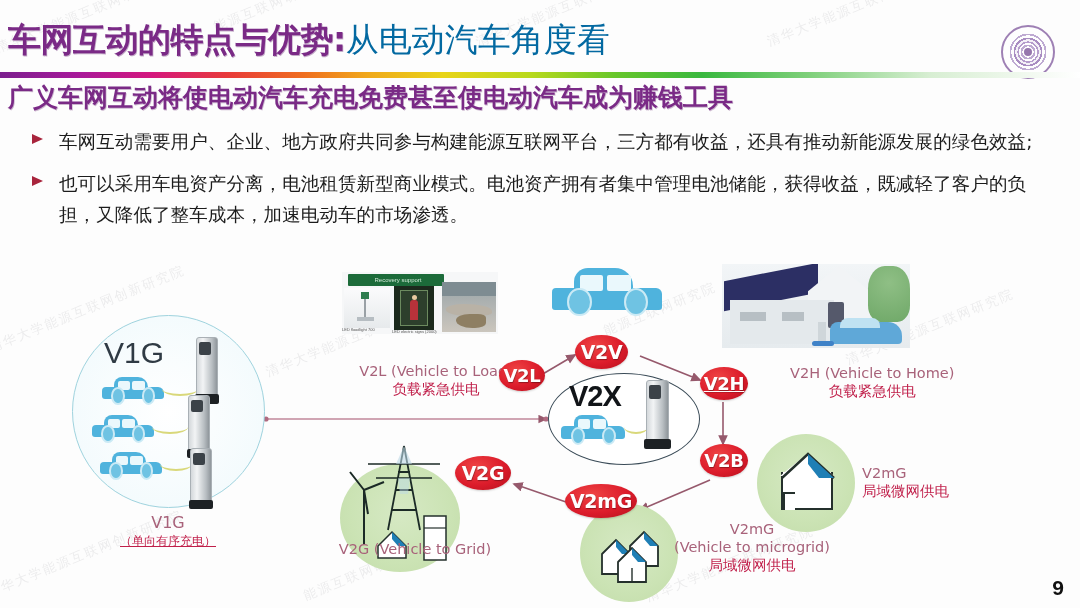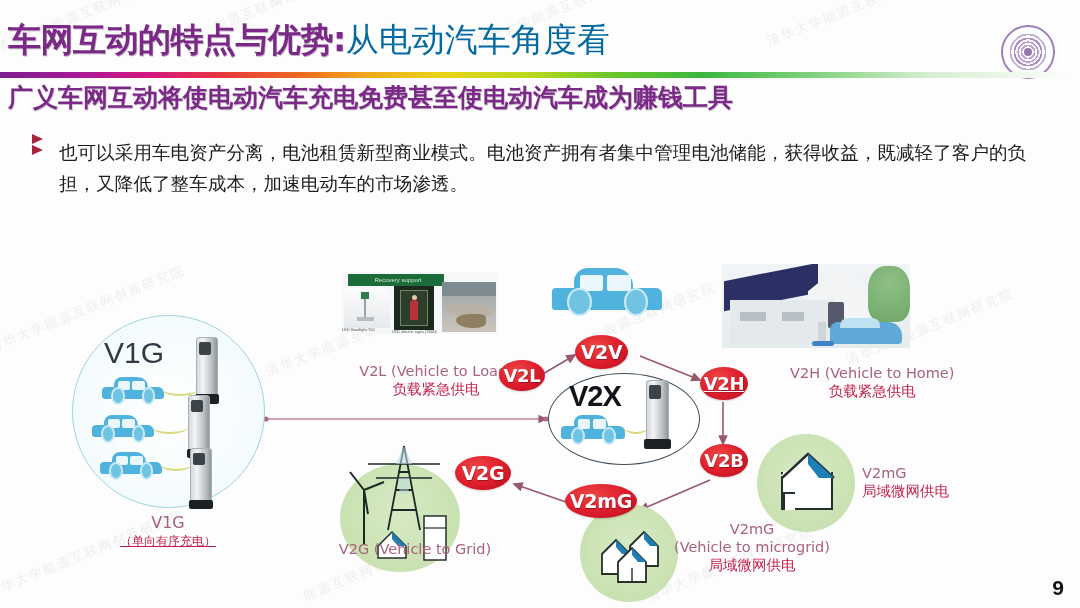--- a/index.html
+++ b/index.html
@@ -255,20 +255,21 @@
     <div id="logo"></div>
   </div>
 
   <div id="divider"></div>
 
   <div id="subtitle">广义车网互动将使电动汽车充电免费甚至使电动汽车成为赚钱工具</div>
 
   <div id="bullets">
     <div class="bullet">
       <span class="marker"></span>
+      <span>车网互动需要用户、企业、地方政府共同参与构建能源互联网平台，三方都有收益，还具有推动新能源发展的绿色效益;</span>
     </div>
     <div class="bullet">
       <span class="marker"></span>
       <span>也可以采用车电资产分离，电池租赁新型商业模式。电池资产拥有者集中管理电池储能，获得收益，既减轻了客户的负担，又降低了整车成本，加速电动车的市场渗透。</span>
     </div>
   </div>
 
   <div id="diagram">
 
     <svg id="links" viewBox="0 0 1080 356">

